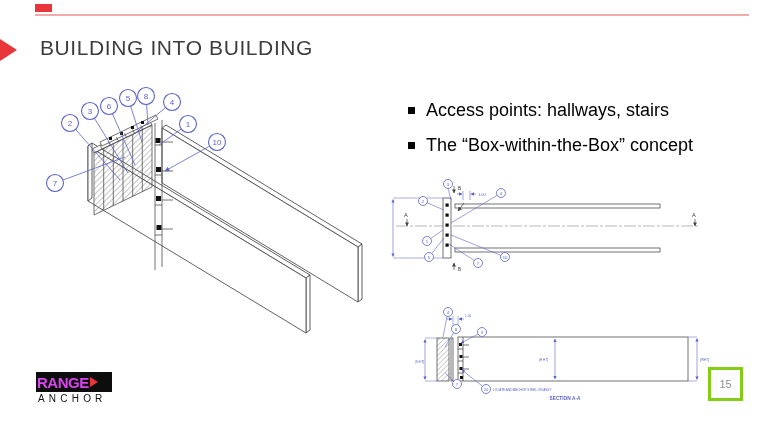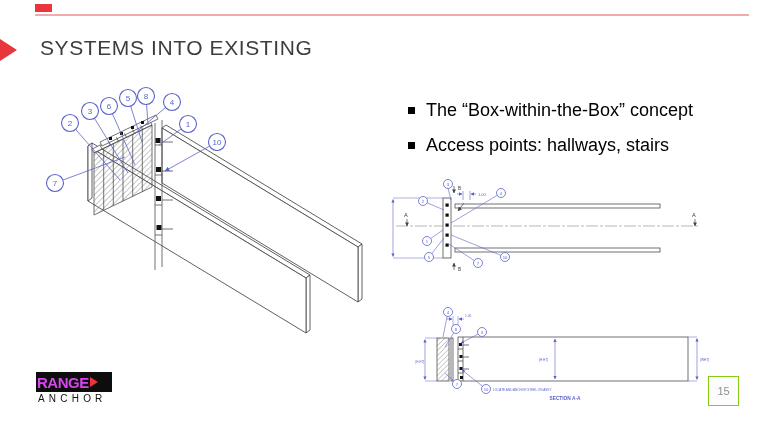--- a/index.html
+++ b/index.html
@@ -18,34 +18,34 @@
   .bullet .txt{font-size:18px;color:#000;line-height:23px;white-space:nowrap;}
   .iso{position:absolute;left:45px;top:85px;}
   .plan{position:absolute;left:388px;top:178px;}
   .section{position:absolute;left:415px;top:303px;}
   .logo{position:absolute;left:36px;top:372px;width:78px;}
   .logo-bar{width:76px;height:20px;background:#0d0d0d;display:flex;align-items:center;}
   .logo-range{color:#d946ef;font-weight:bold;font-size:15px;letter-spacing:-.5px;padding-left:1px;line-height:1;}
   .logo-tri{width:0;height:0;border-top:5px solid transparent;border-bottom:5px solid transparent;
             border-left:8px solid #e8363a;margin-left:1px;}
   .logo-systems{font-size:10px;letter-spacing:4.2px;color:#111;margin-top:1px;padding-left:2px;white-space:nowrap;}
-  .page-box{position:absolute;left:708px;top:376px;width:29px;height:28px;border:1px solid #84cc16;
+  .page-box{position:absolute;left:708px;top:367px;width:29px;height:28px;border:3px solid #84cc16;
             background:#fcfcfc;color:#8f8f8f;font-size:11px;display:flex;align-items:center;justify-content:center;}
   svg{font-family:"Liberation Sans",sans-serif;}
 </style>
 </head>
 <body>
 
 <div class="slide">
 
   <div class="accent-rect"></div>
   <div class="top-line"></div>
 
   <div class="chevron"></div>
-  <h1 class="title">SYSTEMS INTO EXISTING</h1>
+  <h1 class="title">BUILDING INTO BUILDING</h1>
 
   <svg class="iso" width="325" height="250" viewBox="0 0 325 250">
     <defs>
       <pattern id="hatchIso" patternUnits="userSpaceOnUse" width="4" height="4" patternTransform="rotate(45)">
         <line x1="0" y1="0" x2="0" y2="4" stroke="#5a5a5a" stroke-width="0.7"></line>
       </pattern>
       <marker id="arrIso" viewBox="0 0 6 6" refX="5.5" refY="3" markerWidth="6" markerHeight="6" orient="auto">
         <path d="M0,0L6,3L0,6z" fill="#5a63c8"></path>
       </marker>
     </defs>
@@ -145,25 +145,25 @@
       <g>
           <circle cx="10" cy="98" r="8.5" fill="#fff" stroke="#5a63c8" stroke-width="1.1"></circle>
           <text x="10" y="100.8" fill="#5a63c8">7</text>
         </g>
     </g>
   </svg>
 
   <div class="bullets">
     <div class="bullet">
       <span class="sq"></span>
-      <span class="txt">The “Box-within-the-Box”  concept</span>
+      <span class="txt">Access points: hallways, stairs</span>
     </div>
     <div class="bullet">
       <span class="sq"></span>
-      <span class="txt">Access points: hallways, stairs</span>
+      <span class="txt">The “Box-within-the-Box”  concept</span>
     </div>
   </div>
 
   <svg class="plan" width="325" height="98" viewBox="0 0 325 98">
     <defs>
       <marker id="arrPlanB" viewBox="0 0 6 6" refX="5.5" refY="3" markerWidth="5.5" markerHeight="5.5" orient="auto">
           <path d="M0,0L6,3L0,6z" fill="#5a63c8"></path>
         </marker>
       <marker id="arrPlanK" viewBox="0 0 6 6" refX="5.5" refY="3" markerWidth="5.5" markerHeight="5.5" orient="auto">
           <path d="M0,0L6,3L0,6z" fill="#444"></path>

